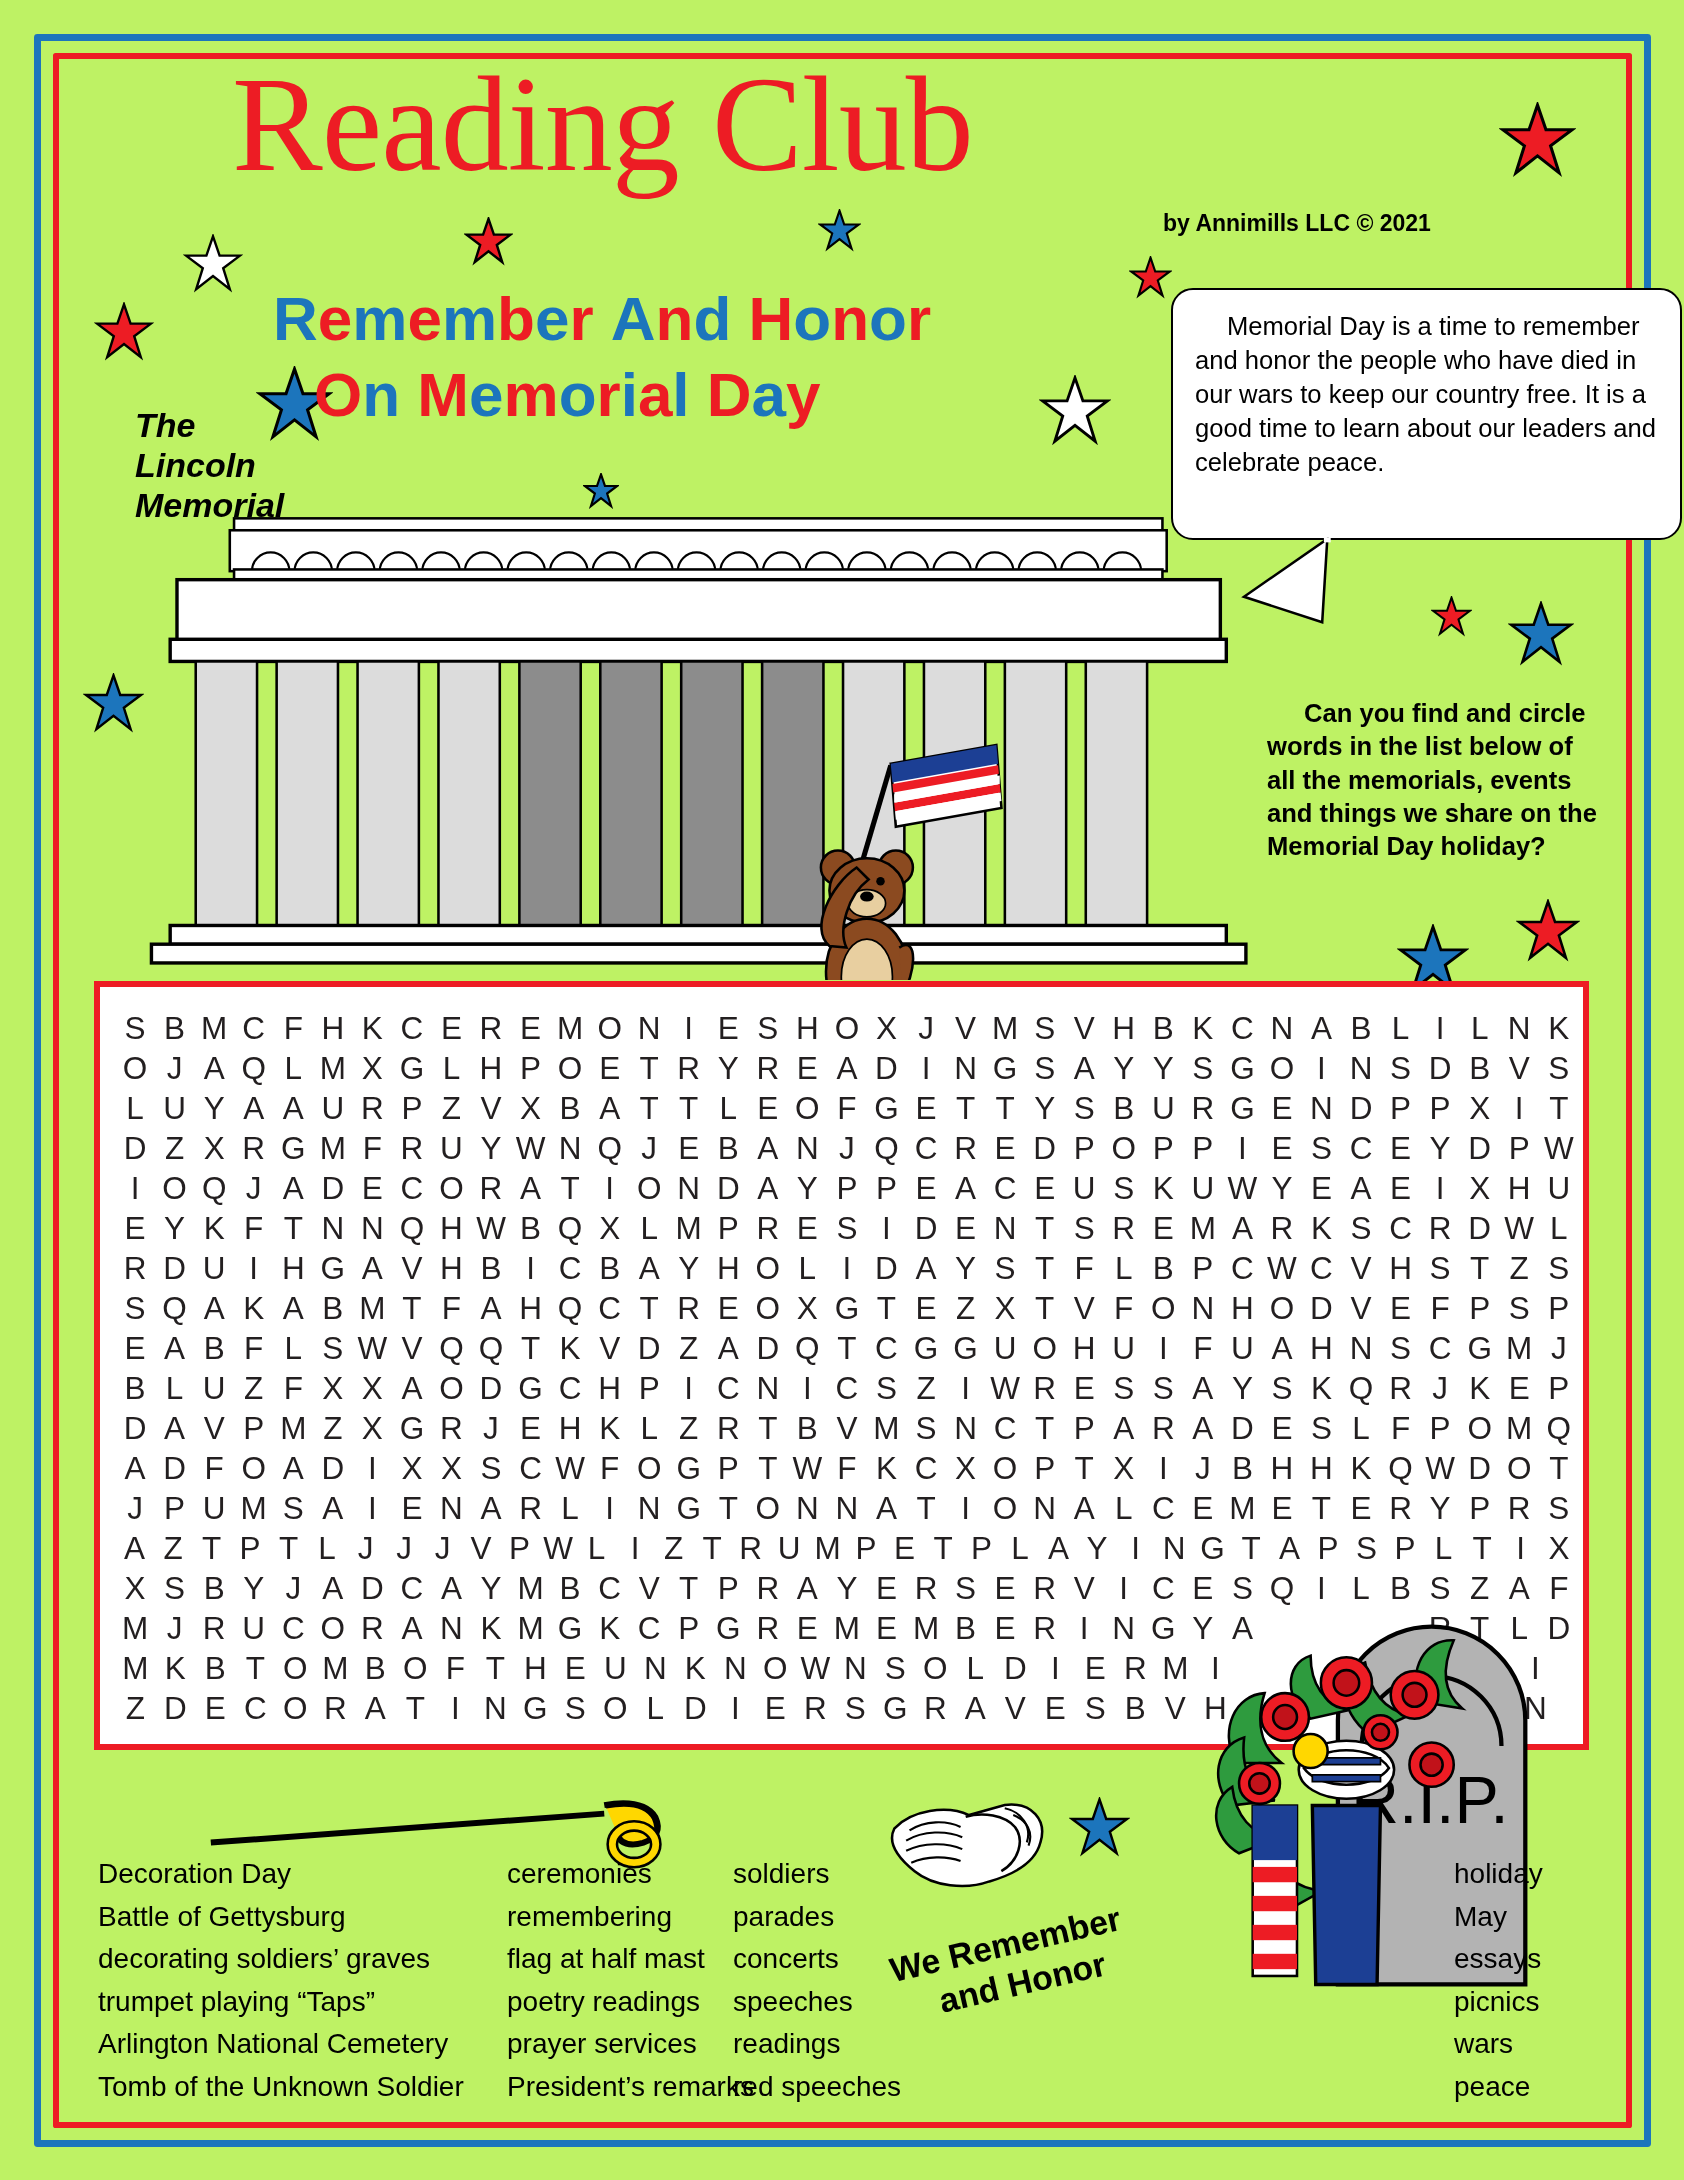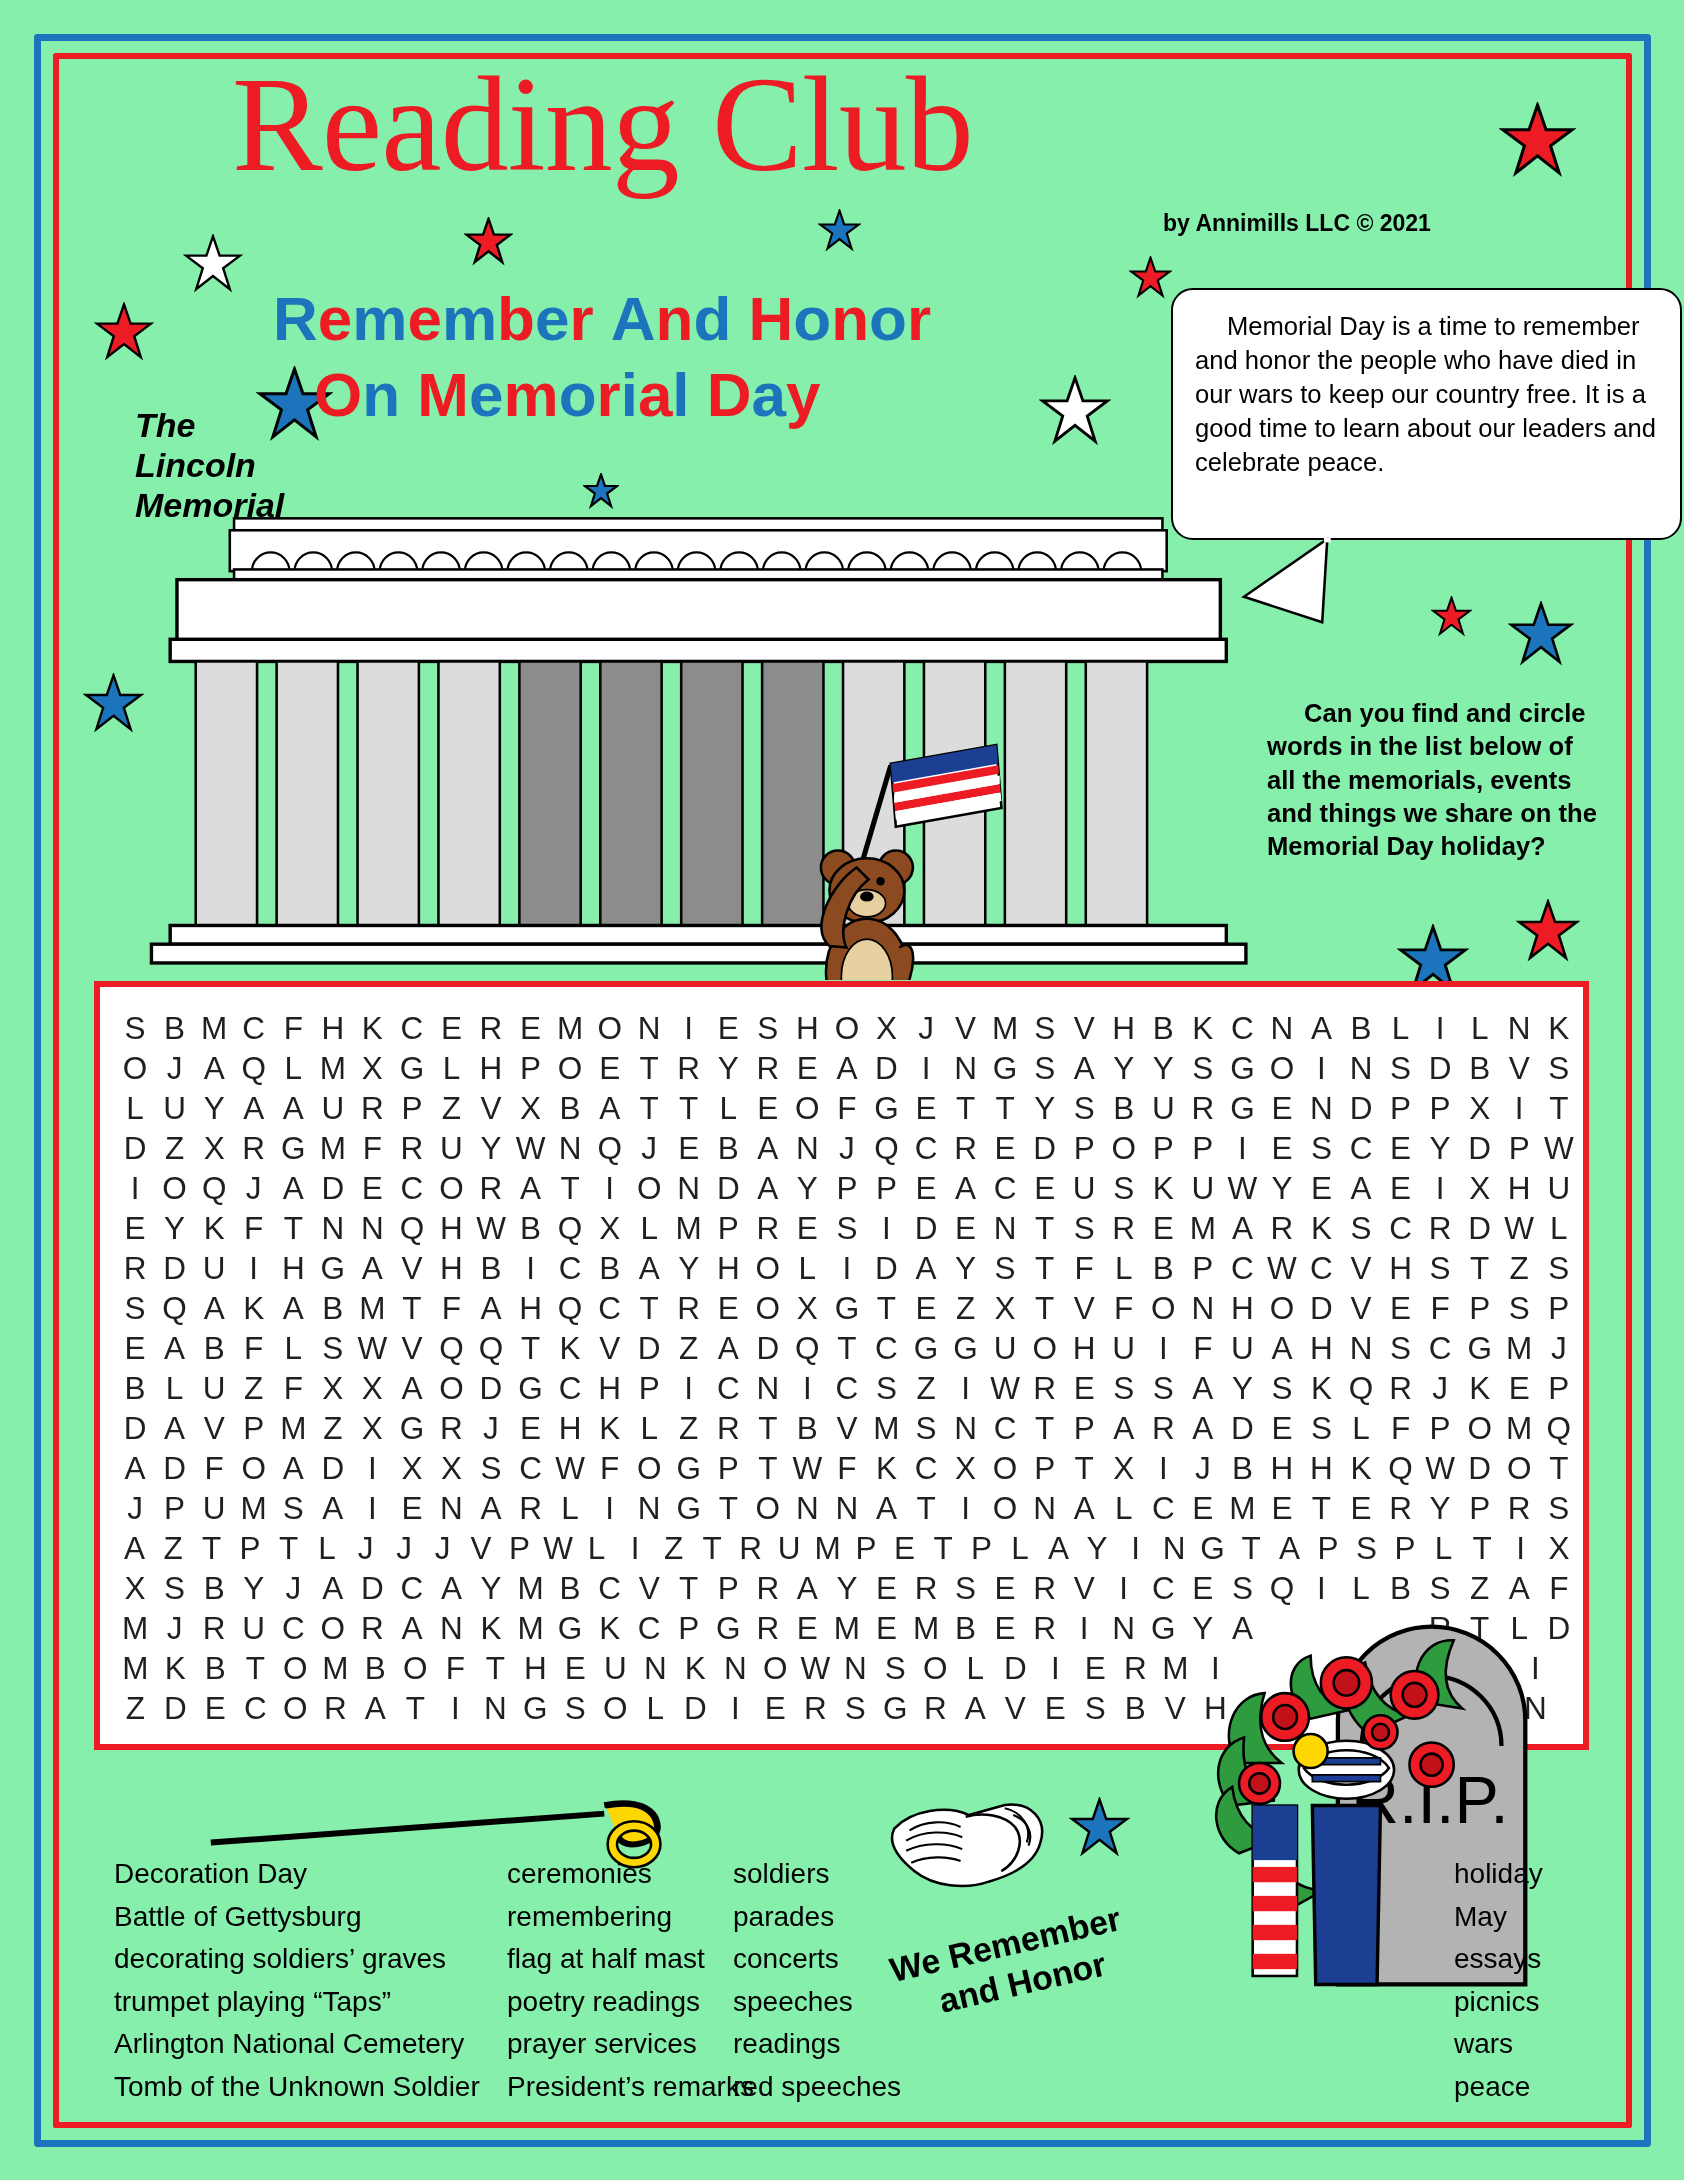--- a/index.html
+++ b/index.html
@@ -7,21 +7,21 @@
   body {
     width:1685px; height:2181px;
     background:#ffffff;
     font-family:"Liberation Sans", sans-serif;
     overflow:hidden;
     position:relative;
   }
   
   #page {
     position:absolute; inset:0;
-    background:#86efac;
+    background:#bef264;
   }
   .frame-blue {
     position:absolute;
     left:34px; top:34px; right:34px; bottom:34px;
     border:7.7px solid #1c75bc;
     border-radius:3.4px;
   }
   .frame-red {
     position:absolute;
     left:53px; top:53px; right:53px; bottom:53px;
@@ -121,21 +121,21 @@
   
   #tombstone-art { position:absolute; left:1210px; top:1550px; width:358px; height:443px; }
   
   #word-list {
     position:absolute; left:98px; top:1853px; width:1499px; height:239px;
   }
   .wl-col { position:absolute; top:0; }
   .wl-col div {
     font-size:28px; line-height:1.52; color:#000; white-space:nowrap;
   }
-  #wl-col1 { left:16px; }
+  #wl-col1 { left:0px; }
   #wl-col2 { left:409px; }
   #wl-col3 { left:635px; }
   #wl-col4 { left:1356px; }
   
   #sword-art { position:absolute; left:204px; top:1793px; width:545px; height:77px; }
   #hands-art { position:absolute; left:877px; top:1793px; width:179px; height:119px; }
   #we-remember {
     position:absolute; left:886px; top:1951px;
     width:273px;
     font-size:34px; font-weight:bold; color:#000;

